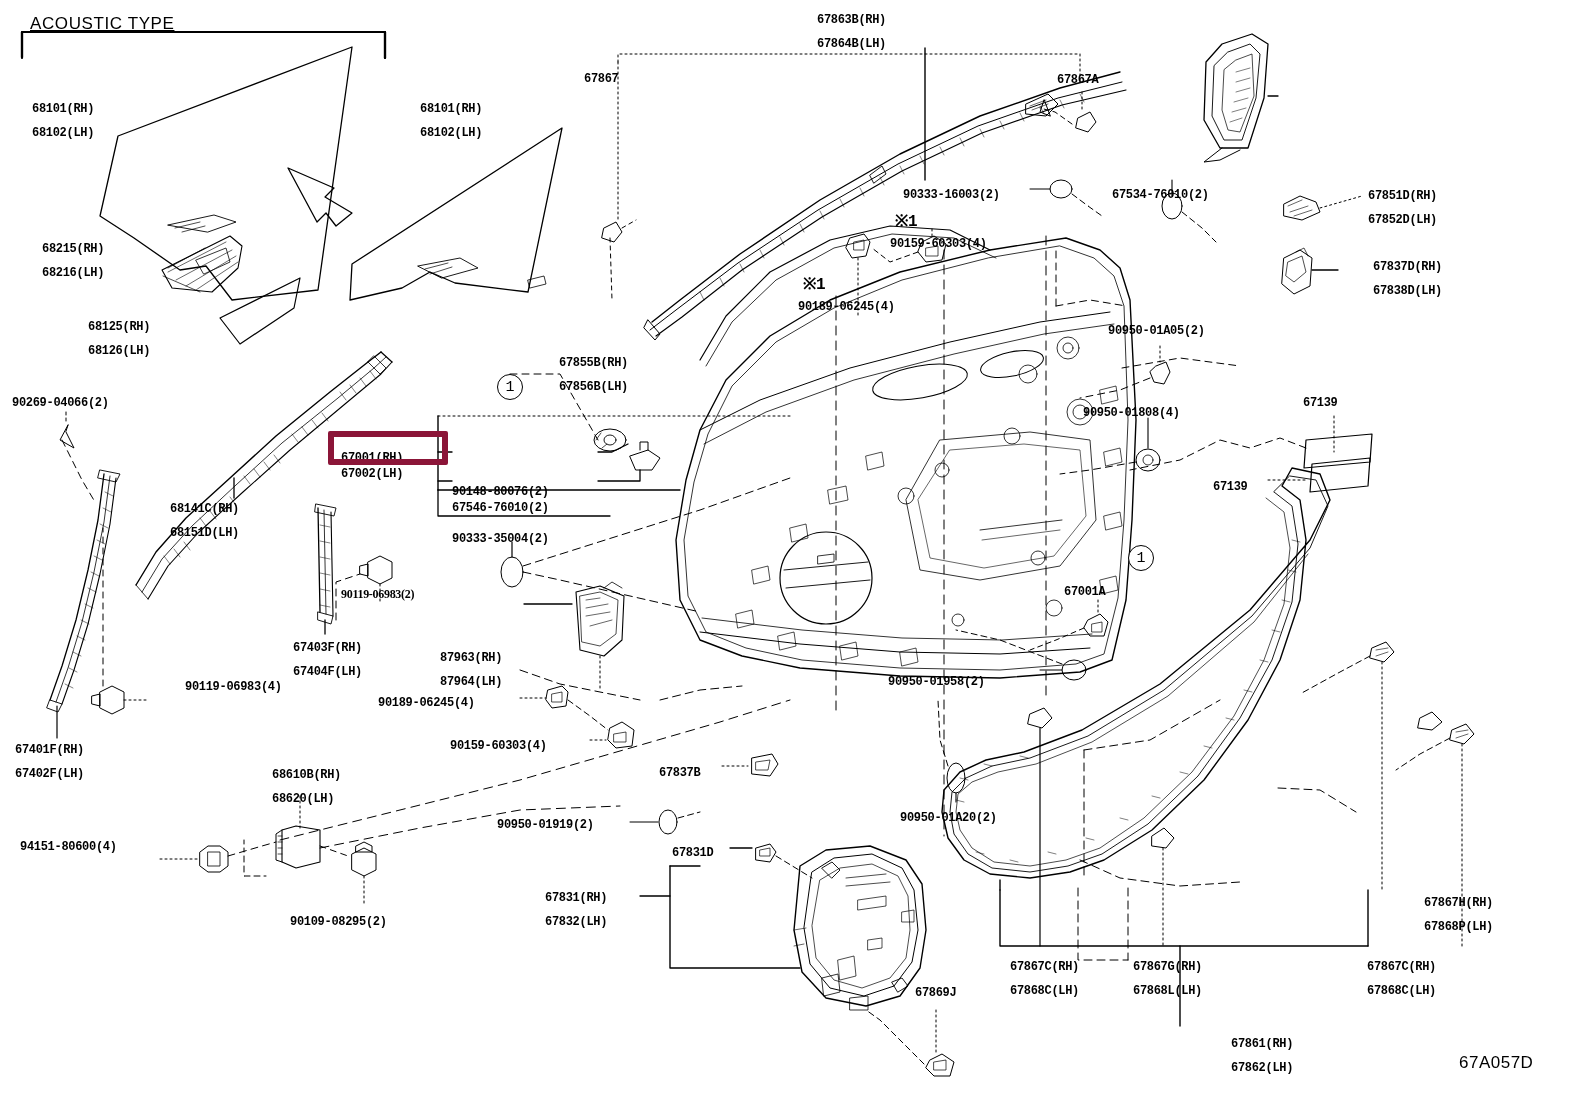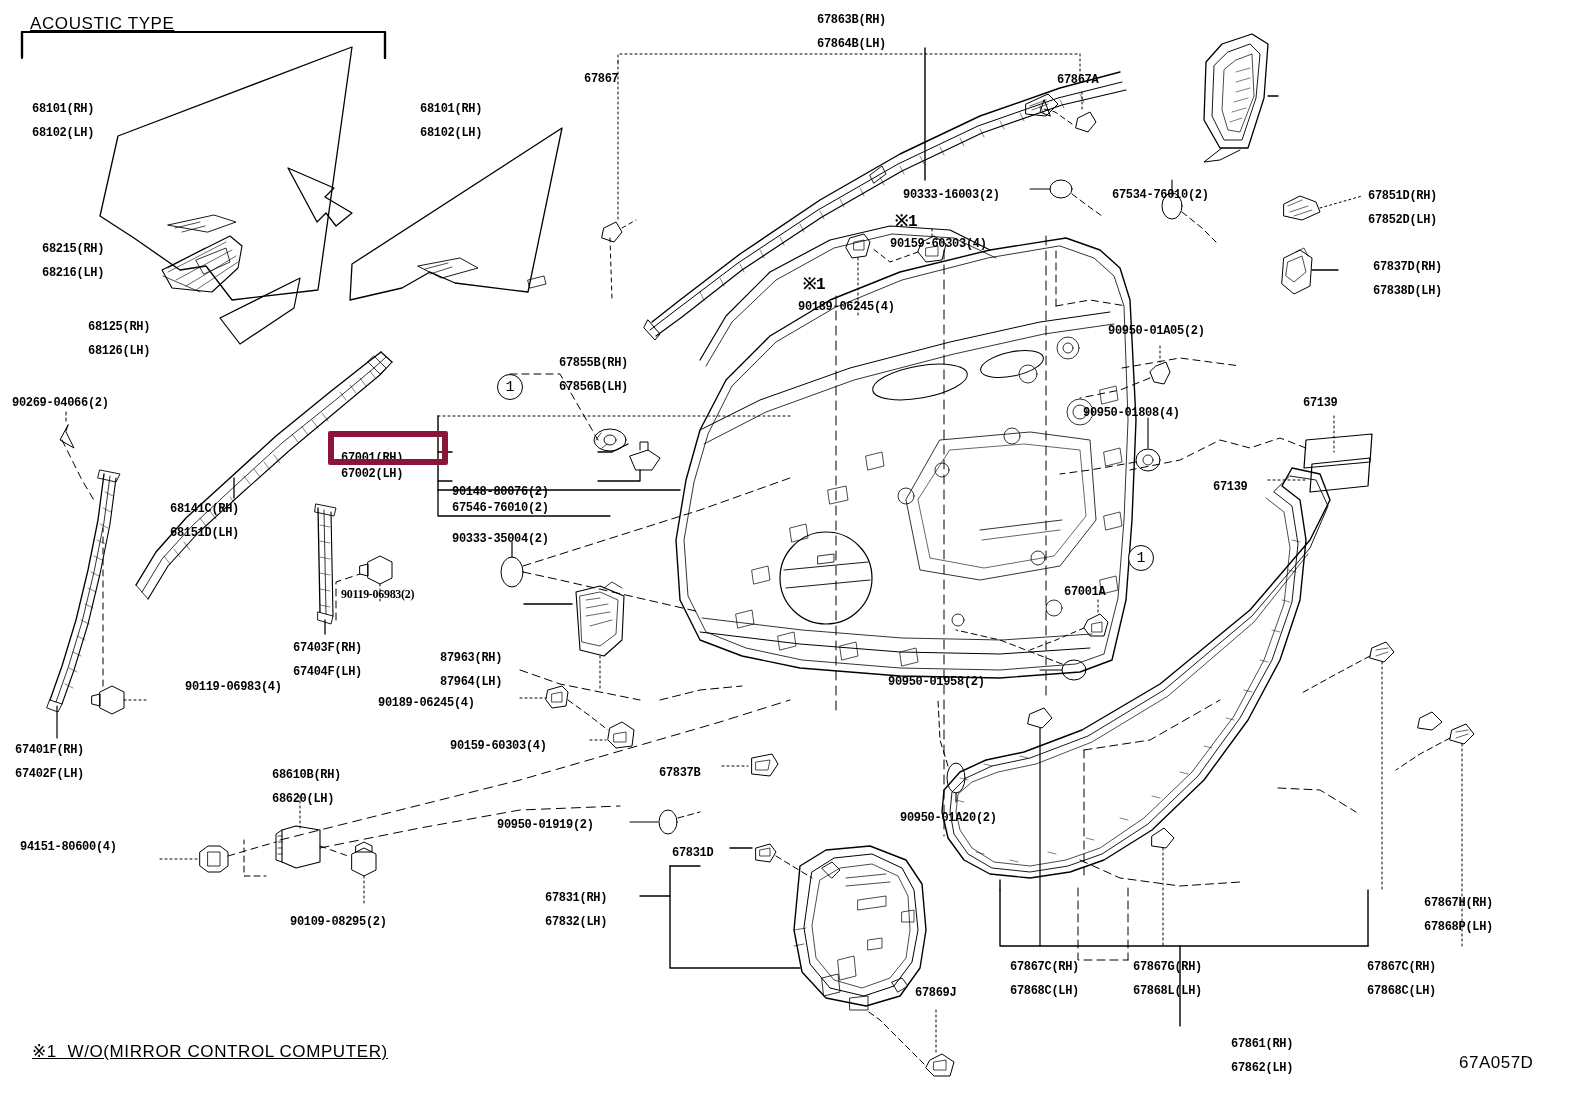--- a/index.html
+++ b/index.html
@@ -439,21 +439,20 @@
 
       <path d="M320,848 L420,828 L520,810 L620,806" stroke-width="1" stroke-dasharray="9,6"></path>
 
     </g>
   </svg>
 
   <div class="lbl sans" style="left:30px;top:12px;">ACOUSTIC TYPE</div>
 
   <div class="lbl figid" style="left:1459px;top:1051px;">67A057D</div>
 
-  <div class="lbl sans" style="left:32px;top:1040px;">※1  W/O(MIRROR CONTROL COMPUTER)</div>
 
 
   <div id="labels">
       <div class="lbl two" style="left: 32px; top: 97px;">68101(RH)
 68102(LH)</div>
       <div class="lbl two" style="left: 420px; top: 97px;">68101(RH)
 68102(LH)</div>
       <div class="lbl two" style="left: 42px; top: 237px;">68215(RH)
 68216(LH)</div>
       <div class="lbl two" style="left: 88px; top: 315px;">68125(RH)

